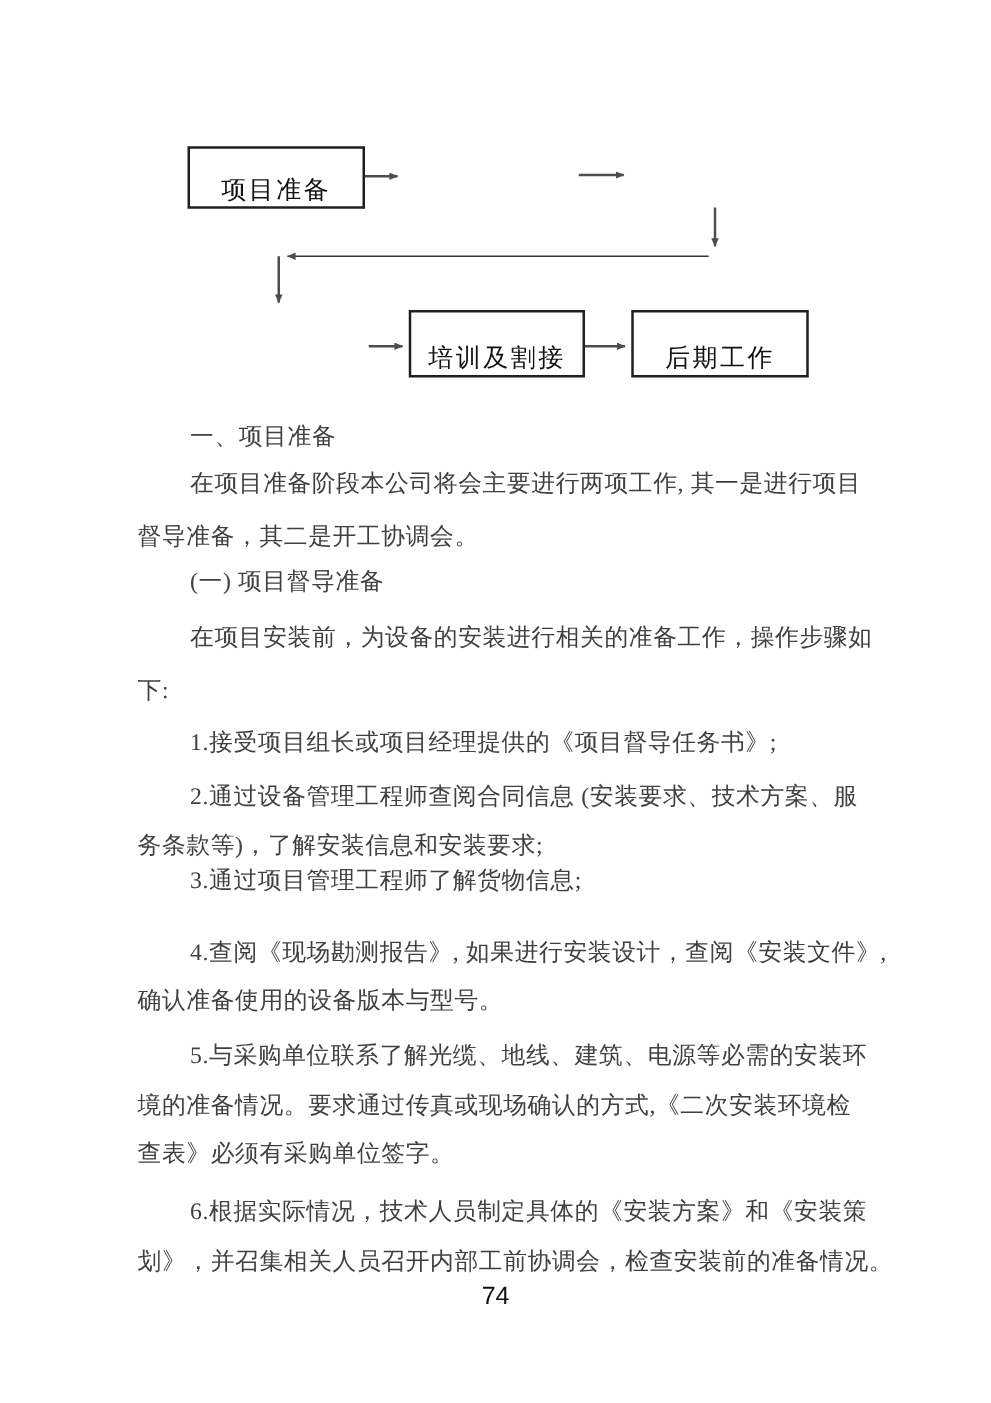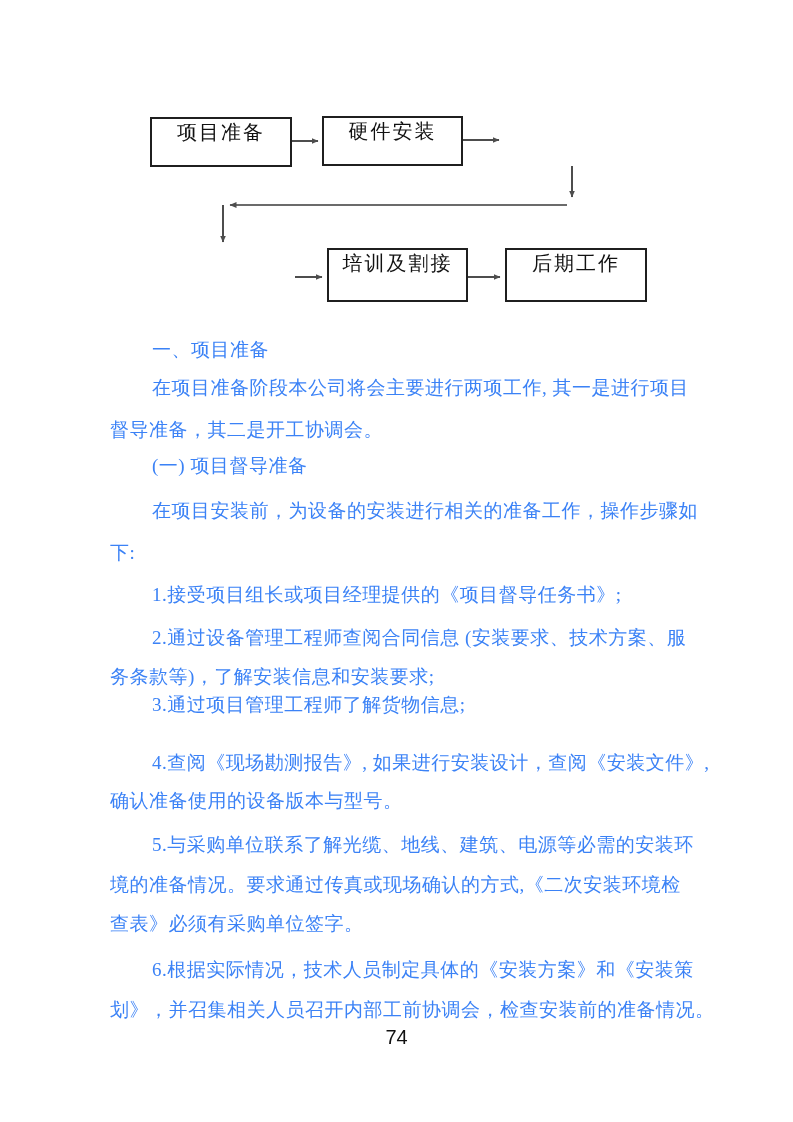--- a/index.html
+++ b/index.html
@@ -23,21 +23,21 @@
   }
   .flowchart svg.connectors {
     position: absolute;
     left: 0; top: 0;
   }
   .fc-box {
     position: absolute;
     border: 2px solid #1f1f1f;
     background: #ffffff;
     display: flex;
-    align-items: flex-start;
+    align-items: flex-end;
     justify-content: center;
     font-size: 20px;
     letter-spacing: 2px;
     color: #111111;
   }
   #fc-box-1 { left: 150px; top: 117px; width: 142px; height: 50px; }
   #fc-box-2 { left: 322px; top: 116px; width: 141px; height: 50px; }
   #fc-box-3 { left: 503px; top: 116px; width: 142px; height: 50px; }
   #fc-box-4 { left: 153px; top: 248px; width: 142px; height: 54px; }
   #fc-box-5 { left: 327px; top: 248px; width: 141px; height: 54px; }
@@ -50,21 +50,21 @@
     width: 600px;
   }
   .text-line {
     position: absolute;
     left: 0;
     height: 41px;
     line-height: 41px;
     font-size: 19px;
     letter-spacing: 0.5px;
     white-space: nowrap;
-    color: #3b82f6;
+    color: #404040;
   }
   .text-line.indent { padding-left: 42px; }
 
   
   .page-number {
     position: absolute;
     left: 0; top: 1026px;
     width: 793px;
     text-align: center;
     font-family: "Liberation Sans", "DejaVu Sans", sans-serif;
@@ -90,23 +90,20 @@
       <line x1="572" y1="166" x2="572" y2="197" stroke="#4d4d4d" stroke-width="2" marker-end="url(#arrow-head)"></line>
       <line x1="567" y1="205" x2="230" y2="205" stroke="#3a3a3a" stroke-width="1.3" marker-end="url(#arrow-head)"></line>
       <line x1="223" y1="205" x2="223" y2="242" stroke="#4d4d4d" stroke-width="2" marker-end="url(#arrow-head)"></line>
       <line x1="295" y1="277" x2="322" y2="277" stroke="#4d4d4d" stroke-width="2" marker-end="url(#arrow-head)"></line>
       <line x1="468" y1="277" x2="500" y2="277" stroke="#4d4d4d" stroke-width="2" marker-end="url(#arrow-head)"></line>
     </svg>
 
     <div class="fc-box" id="fc-box-1">
       <span>项目准备</span>
     </div>
-    <div class="fc-box" id="fc-box-2">
-      <span>硬件安装</span>
-    </div>
     <div class="fc-box" id="fc-box-5">
       <span>培训及割接</span>
     </div>
     <div class="fc-box" id="fc-box-6">
       <span>后期工作</span>
     </div>
   </div>
 
   <div class="doc-text" id="doc-text">
       <div class="text-line indent" style="top: 329px;">一、项目准备</div>

